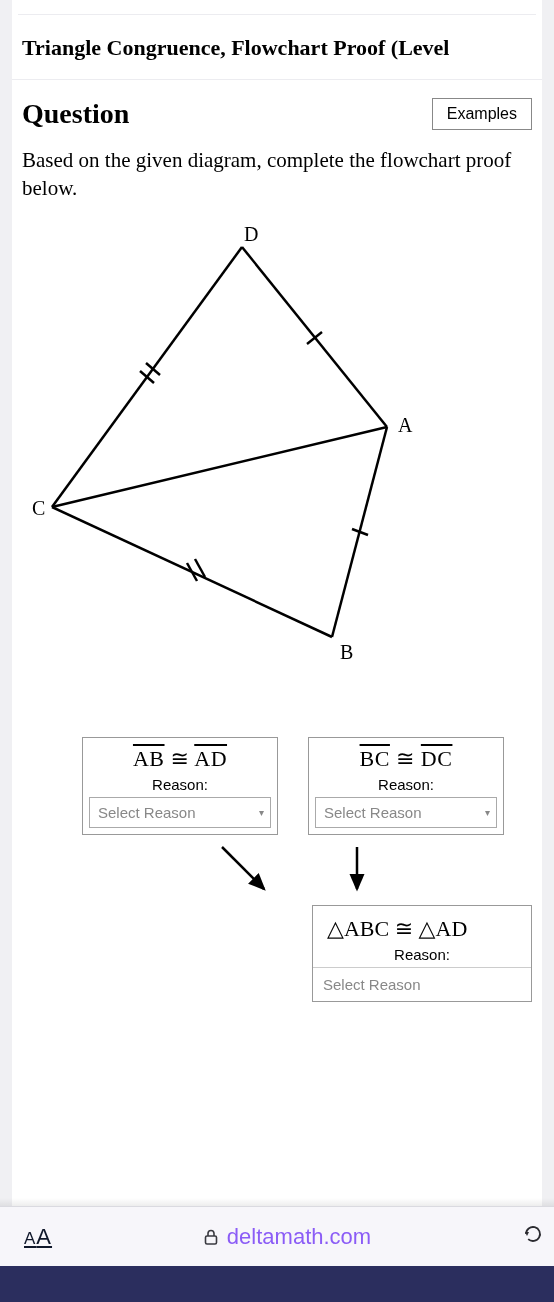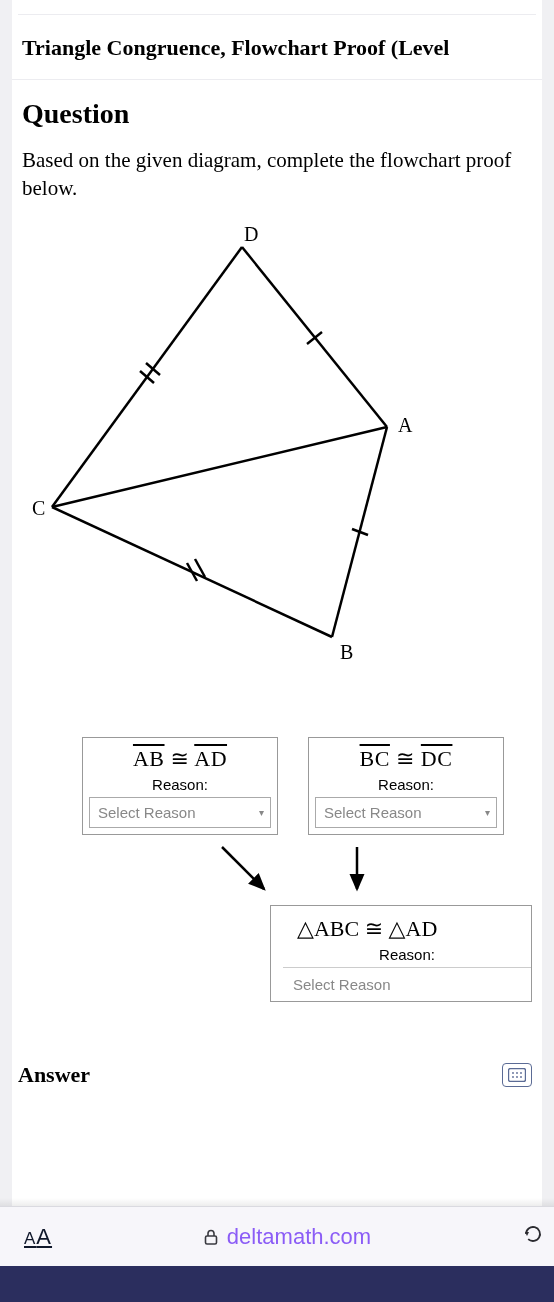--- a/index.html
+++ b/index.html
@@ -104,22 +104,22 @@
       height: 70px;
       margin-left: 70px;
     }
     .conclusion-wrap {
       padding: 0 10px 0 0;
       display: flex;
       justify-content: flex-end;
     }
     .conclusion-box {
       border: 1px solid #999;
-      width: 262px;
-      padding: 6px 0 0 12px;
+      width: 220px;
+      padding: 6px 0 0 0;
       font-family: Arial, Helvetica, sans-serif;
       overflow: hidden;
     }
     .conclusion-statement {
       font-family: 'Times New Roman', serif;
       font-size: 22px;
       text-align: left;
       padding: 4px 0 4px 14px;
       white-space: nowrap;
     }
@@ -211,20 +211,21 @@
 
 <div class="content-area">
   <div class="top-divider"></div>
 
   <div class="title-row">
     <span class="title-text">Triangle Congruence, Flowchart Proof (Level </span>
   </div>
 
   <div class="question-row">
     <span class="question-label">Question</span>
+    <button class="examples-btn">Examples</button>
   </div>
 
   <div class="prompt-text">Based on the given diagram, complete the flowchart proof below.</div>
 
   <div class="diagram-wrap">
     <svg class="diagram" viewBox="0 0 430 440" width="430" height="440">
       <g stroke="#000" stroke-width="2.5" fill="none">
         <line x1="30" y1="280" x2="220" y2="20"></line>
         <line x1="220" y1="20" x2="365" y2="200"></line>
         <line x1="365" y1="200" x2="30" y2="280"></line>
@@ -297,34 +298,20 @@
   <div class="conclusion-wrap">
     <div class="conclusion-box">
       <div class="conclusion-statement">△ABC ≅ △AD</div>
       <div class="reason-label">Reason:</div>
       <div class="conclusion-select">
         <span>Select Reason</span>
       </div>
     </div>
   </div>
 
-  <div class="answer-row">
-    <span class="answer-label">Answer</span>
-    <div class="keypad-btn">
-      <svg width="18" height="14" viewBox="0 0 18 14">
-        <rect x="0.5" y="0.5" width="17" height="13" rx="2" fill="none" stroke="#5b6b95" stroke-width="1.4"></rect>
-        <circle cx="5" cy="5" r="0.9" fill="#5b6b95"></circle>
-        <circle cx="9" cy="5" r="0.9" fill="#5b6b95"></circle>
-        <circle cx="13" cy="5" r="0.9" fill="#5b6b95"></circle>
-        <circle cx="5" cy="9" r="0.9" fill="#5b6b95"></circle>
-        <circle cx="9" cy="9" r="0.9" fill="#5b6b95"></circle>
-        <circle cx="13" cy="9" r="0.9" fill="#5b6b95"></circle>
-      </svg>
-    </div>
-  </div>
 </div>
 
 <div class="shadow-under-content"></div>
 
 <div class="browser-bar">
   <div class="aa-control"><span class="small-a">A</span>A</div>
   <div class="url-wrap">
     <svg width="16" height="18" viewBox="0 0 16 18">
       <rect x="2.5" y="8" width="11" height="8" rx="1.5" fill="none" stroke="#3a3a40" stroke-width="1.6"></rect>
       <path d="M5 8 V5.5 a3 3 0 0 1 6 0 V8" fill="none" stroke="#3a3a40" stroke-width="1.6"></path>

